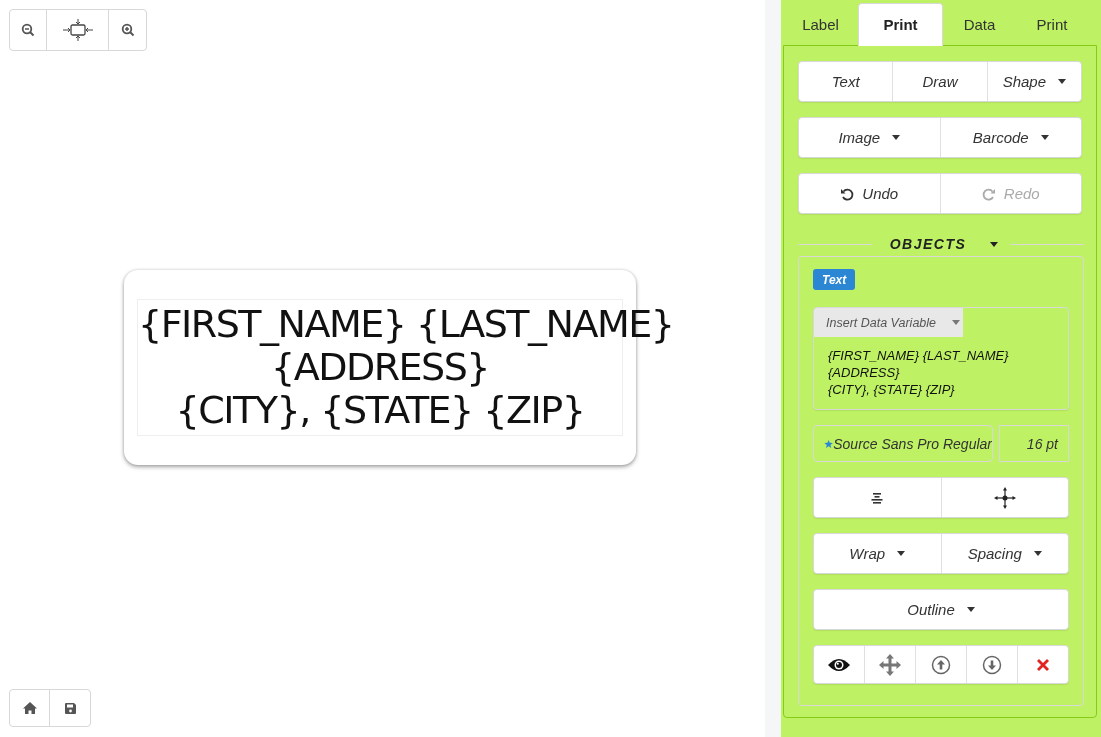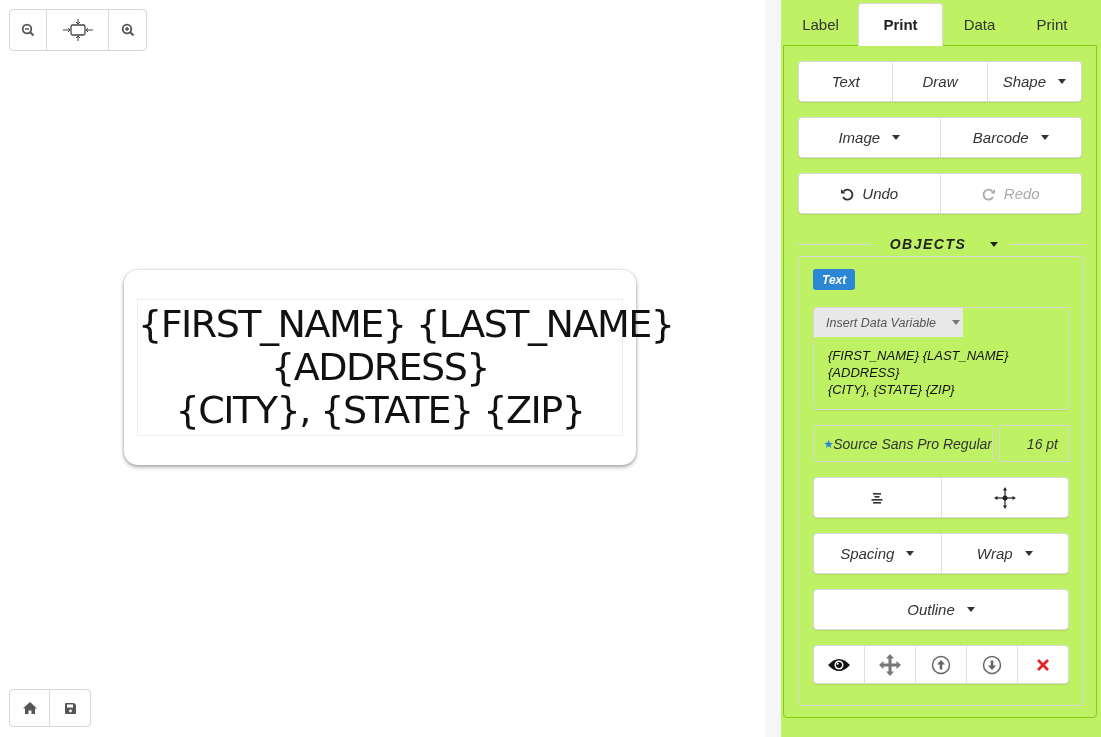--- a/index.html
+++ b/index.html
@@ -200,25 +200,25 @@
               <line x1="11" y1="2" x2="11" y2="20" stroke="#222" stroke-width="1.2"></line>
               <line x1="2" y1="11" x2="20" y2="11" stroke="#222" stroke-width="1.2"></line>
               <path d="M11 0 L13 3.5 L9 3.5 Z M11 22 L13 18.5 L9 18.5 Z M0 11 L3.5 9 L3.5 13 Z M22 11 L18.5 9 L18.5 13 Z" fill="#222"></path>
               <circle cx="11" cy="11" r="2.5" fill="#222"></circle>
             </svg>
         </div>
       </div>
 
       <div class="row" style="left:14px;top:276px;width:256px;height:41px">
         <div class="cell">
+            <span>Wrap</span>
+            <span class="caret"></span>
+          </div>
+        <div class="cell">
             <span>Spacing</span>
-            <span class="caret"></span>
-          </div>
-        <div class="cell">
-            <span>Wrap</span>
             <span class="caret"></span>
           </div>
       </div>
 
       <div class="row" style="left:14px;top:332px;width:256px;height:41px">
         <div class="cell">
             <span>Outline</span>
             <span class="caret"></span>
           </div>
       </div>

